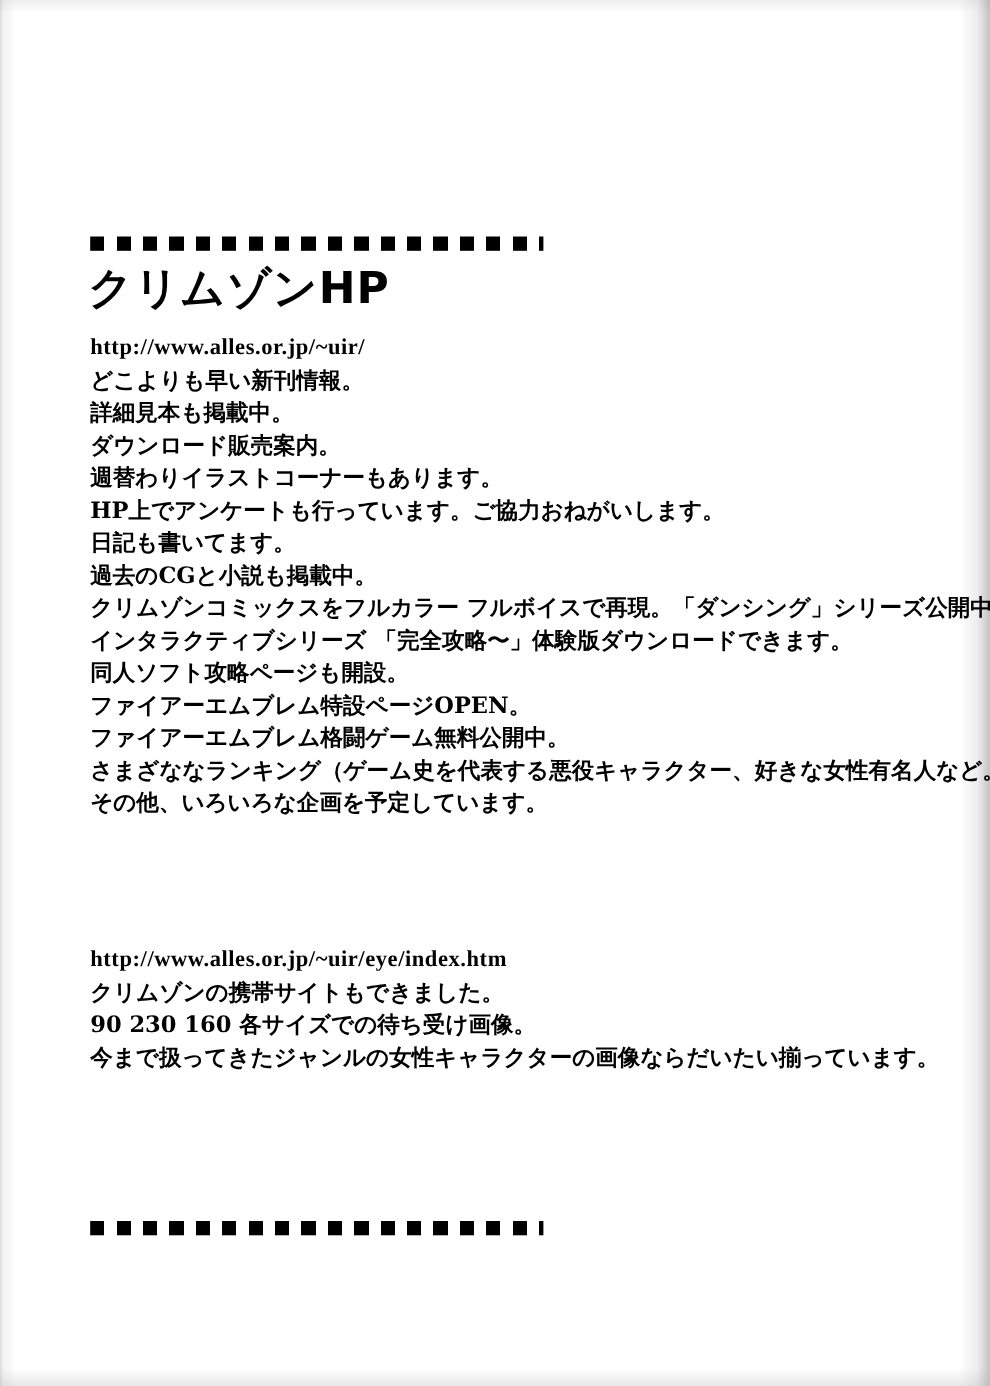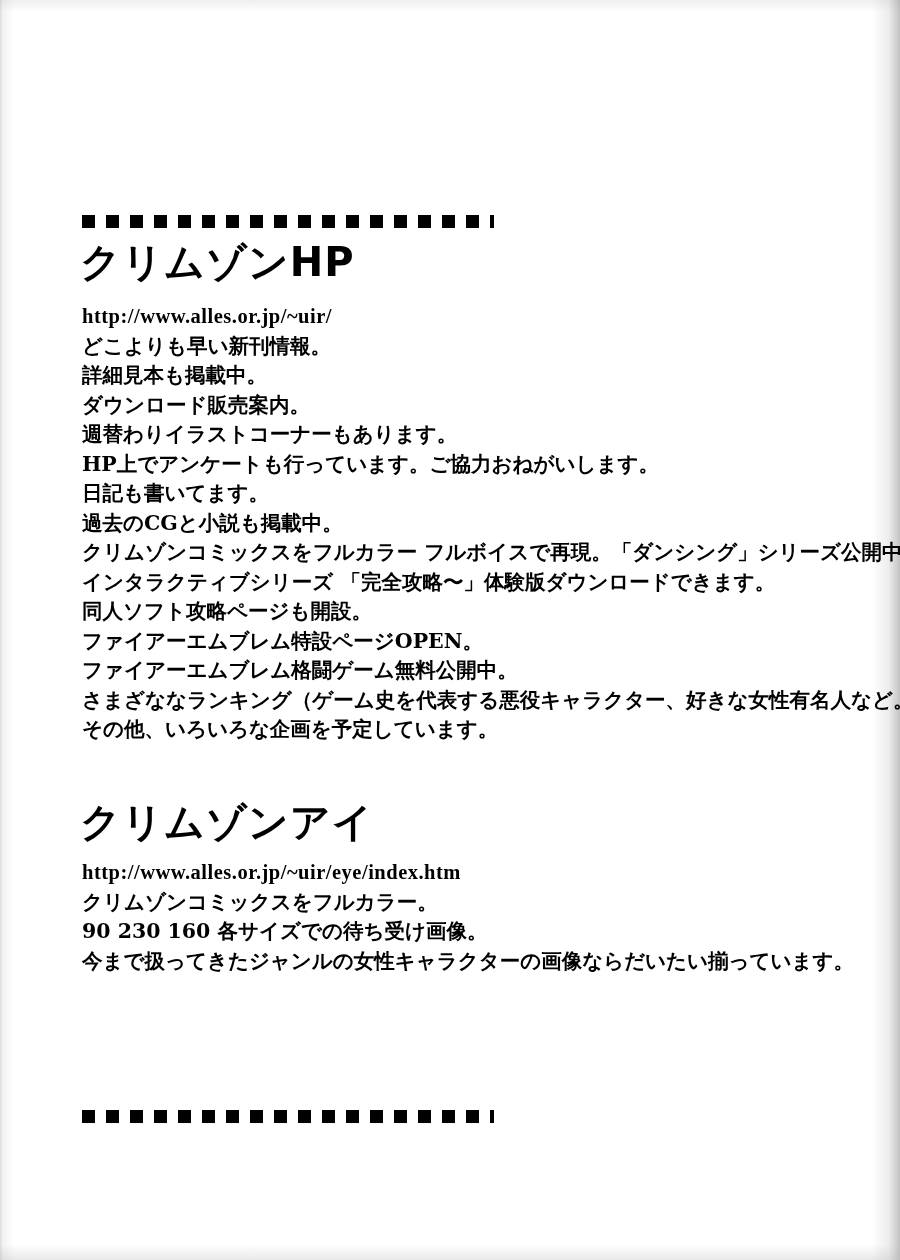--- a/index.html
+++ b/index.html
@@ -135,25 +135,24 @@
     <span class="line">過去のCGと小説も掲載中。</span>
     <span class="line">クリムゾンコミックスをフルカラー フルボイスで再現。「ダンシング」シリーズ公開中。</span>
     <span class="line">インタラクティブシリーズ 「完全攻略〜」体験版ダウンロードできます。</span>
     <span class="line">同人ソフト攻略ページも開設。</span>
     <span class="line">ファイアーエムブレム特設ページOPEN。</span>
     <span class="line">ファイアーエムブレム格闘ゲーム無料公開中。</span>
     <span class="line">さまざななランキング（ゲーム史を代表する悪役キャラクター、好きな女性有名人など。）</span>
     <span class="line">その他、いろいろな企画を予定しています。</span>
   </div>
 
-  <h1 class="heading h1-eye">クリムゾンアイ</h1>
 
   <div class="body-block block-eye">
     <span class="line url">http://www.alles.or.jp/~uir/eye/index.htm</span>
-    <span class="line">クリムゾンコミックスをフルカラー。</span>
+    <span class="line">クリムゾンの携帯サイトもできました。</span>
     <span class="line">90 230 160 各サイズでの待ち受け画像。</span>
     <span class="line">今まで扱ってきたジャンルの女性キャラクターの画像ならだいたい揃っています。</span>
   </div>
 
   <div class="square-rule rule-bottom"></div>
 
 
 </div>
 
 </body></html>

